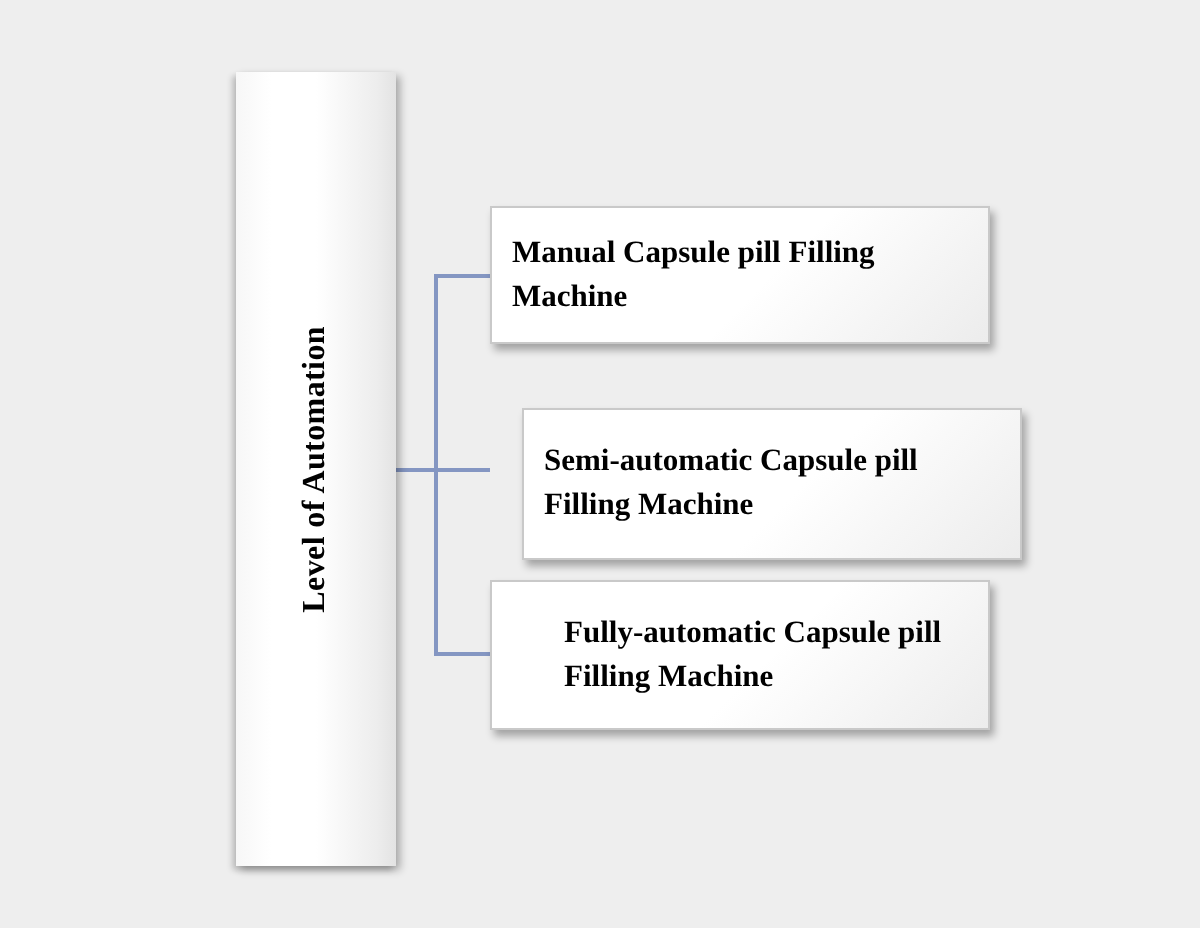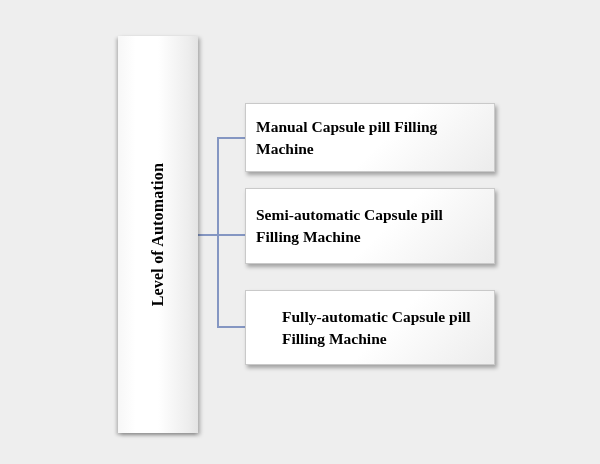--- a/index.html
+++ b/index.html
@@ -48,21 +48,21 @@
     justify-content: center;
     padding: 4px 10px;
   }
   .node-box .label {
     font-weight: bold;
     font-size: 15.5px;
     line-height: 1.4;
     color: #000;
   }
   #node-0 { top: 103px; height: 69px; }
-  #node-1 { top: 188px; height: 76px; }
+  #node-1 { top: 204px; height: 76px; margin-left: 16px; }
   #node-2 { top: 290px; height: 75px; padding-left: 36px; }
   
   .conn {
     position: absolute;
     background: var(--connector, #8496c2);
   }
   .conn.v { width: 1.5px; }
   .conn.h { height: 1.5px; }
   #conn-rail   { left: 217px; top: 137px; height: 190px; }
   #conn-top    { left: 217px; top: 137px; width: 28px; }

